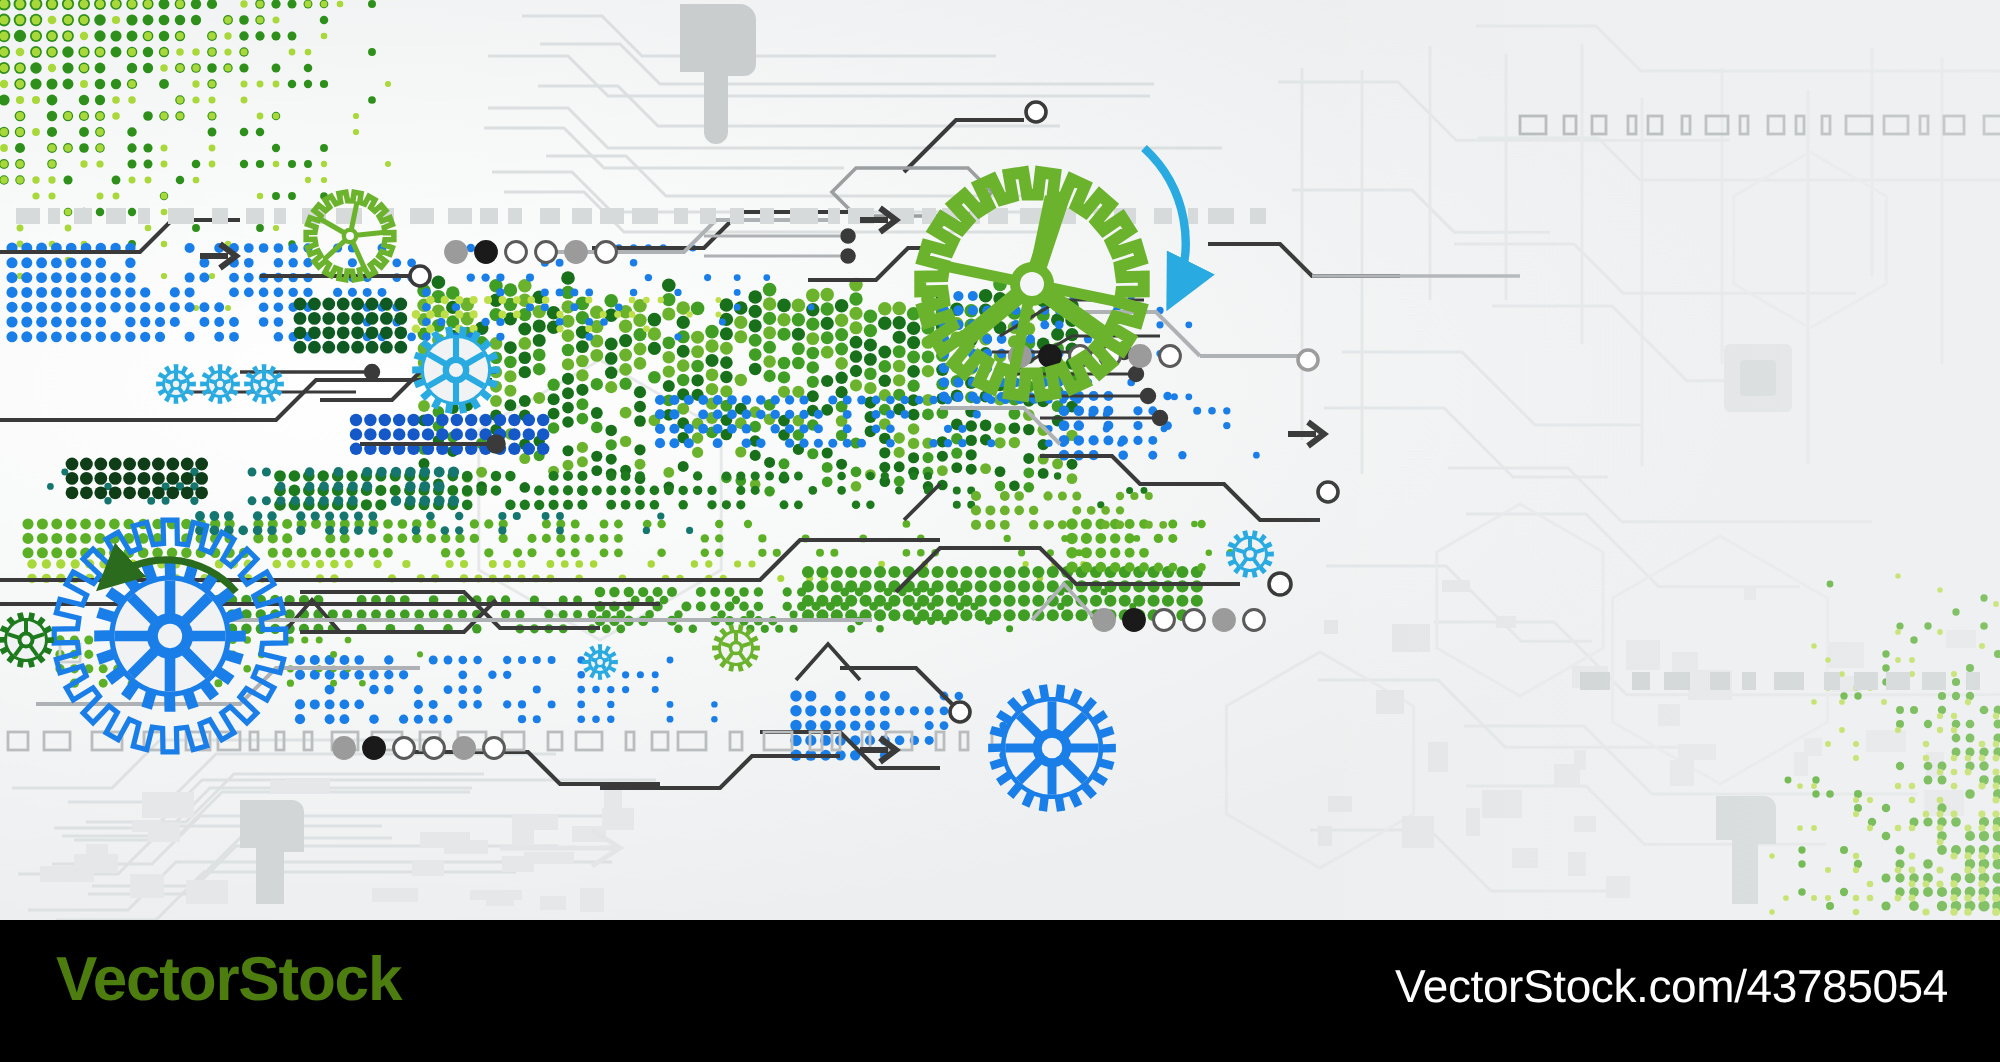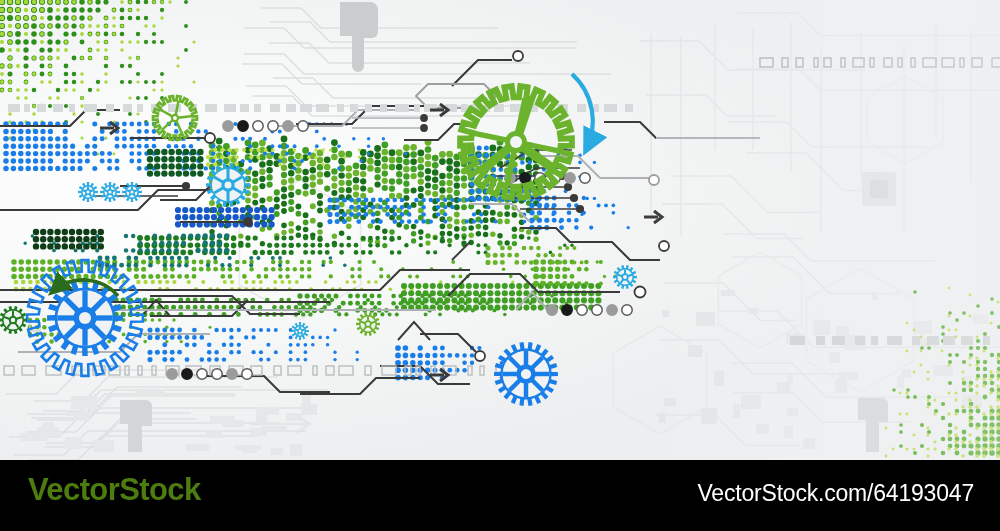--- a/index.html
+++ b/index.html
@@ -3040,15 +3040,15 @@
       <g id="arcs" fill="none">
           <path d="M572,74 A64,64 0 0 1 586,150" stroke="#29abe2" stroke-width="4.2" fill="none" marker-end="url(#arrowhead-cy)"></path>
           <path d="M118,296 A46,46 0 0 0 52,292" stroke="#2a6b1d" stroke-width="3.6" fill="none" marker-end="url(#arrowhead-gn)"></path>
         </g>
     <rect x="640" y="0" width="360" height="460" fill="url(#fadeR)" opacity="0.35"></rect>
       </svg>
   </div>
 
   <div id="footer"></div>
   <div id="logo">VectorStock</div>
-  <div id="url">VectorStock.com/64193047</div>
+  <div id="url">VectorStock.com/43785054</div>
 
 </div>
 
 </body></html>

